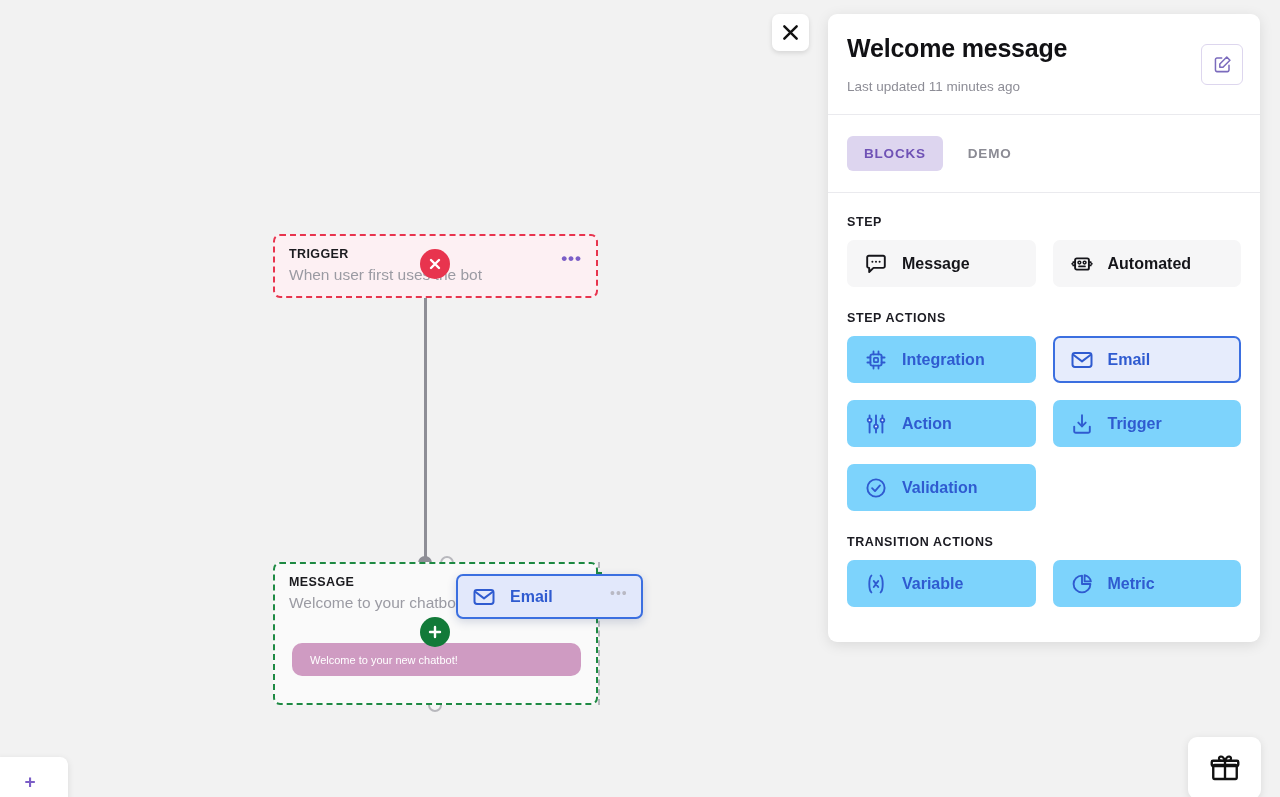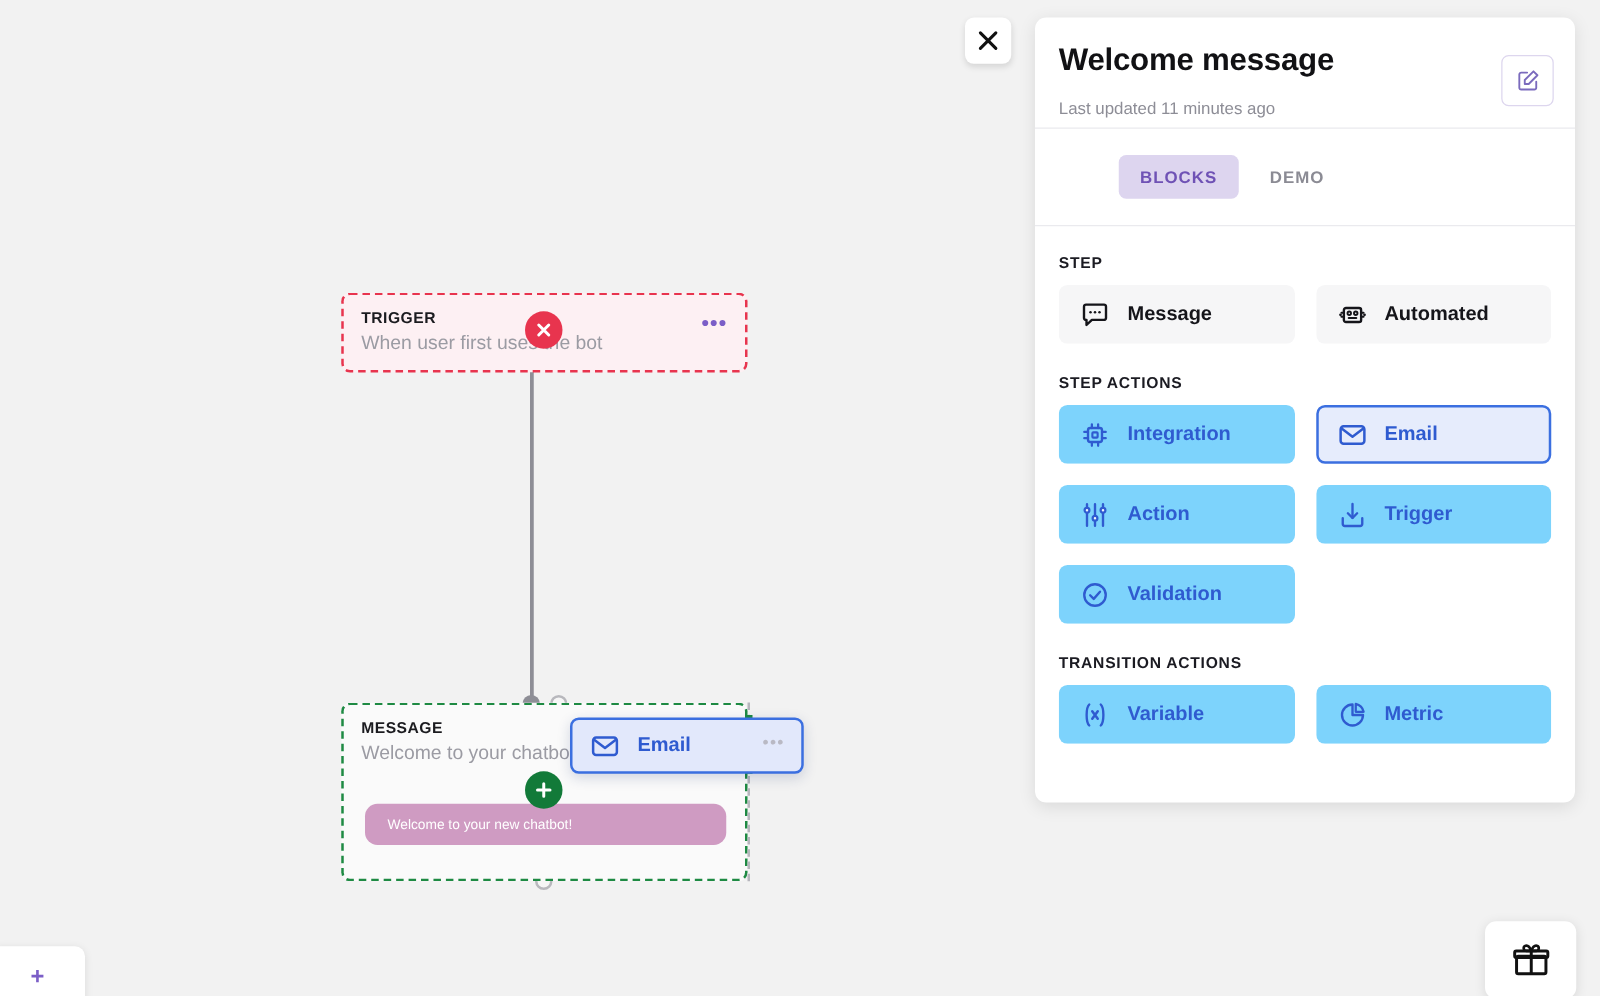--- a/index.html
+++ b/index.html
@@ -218,21 +218,21 @@
     top: 14px;
     width: 432px;
     height: 628px;
     background: #ffffff;
     border-radius: 9px;
     box-shadow: 0 3px 14px rgba(0,0,0,0.10);
     overflow: hidden;
   }
   .panel-head {
     position: relative;
-    height: 89px;
+    height: 101px;
     border-bottom: 1px solid #eaeaee;
     padding: 20px 22px 0 19px;
   }
   .panel-title {
     font-size: 25px;
     font-weight: bold;
     color: #111114;
     letter-spacing: -0.2px;
   }
   .panel-meta {
@@ -271,21 +271,20 @@
     border-radius: 6px;
     color: #8b8b94;
     cursor: pointer;
     background: transparent;
     border: none;
     font-family: inherit;
   }
   .tab.active {
     background: #ddd5ef;
     color: #6f52b5;
-    margin-left: 48px;
   }
 
   .panel-body {
     padding: 22px 19px 0 19px;
   }
   .section-title {
     font-size: 12.5px;
     font-weight: bold;
     letter-spacing: 0.6px;
     color: #1b1b22;

